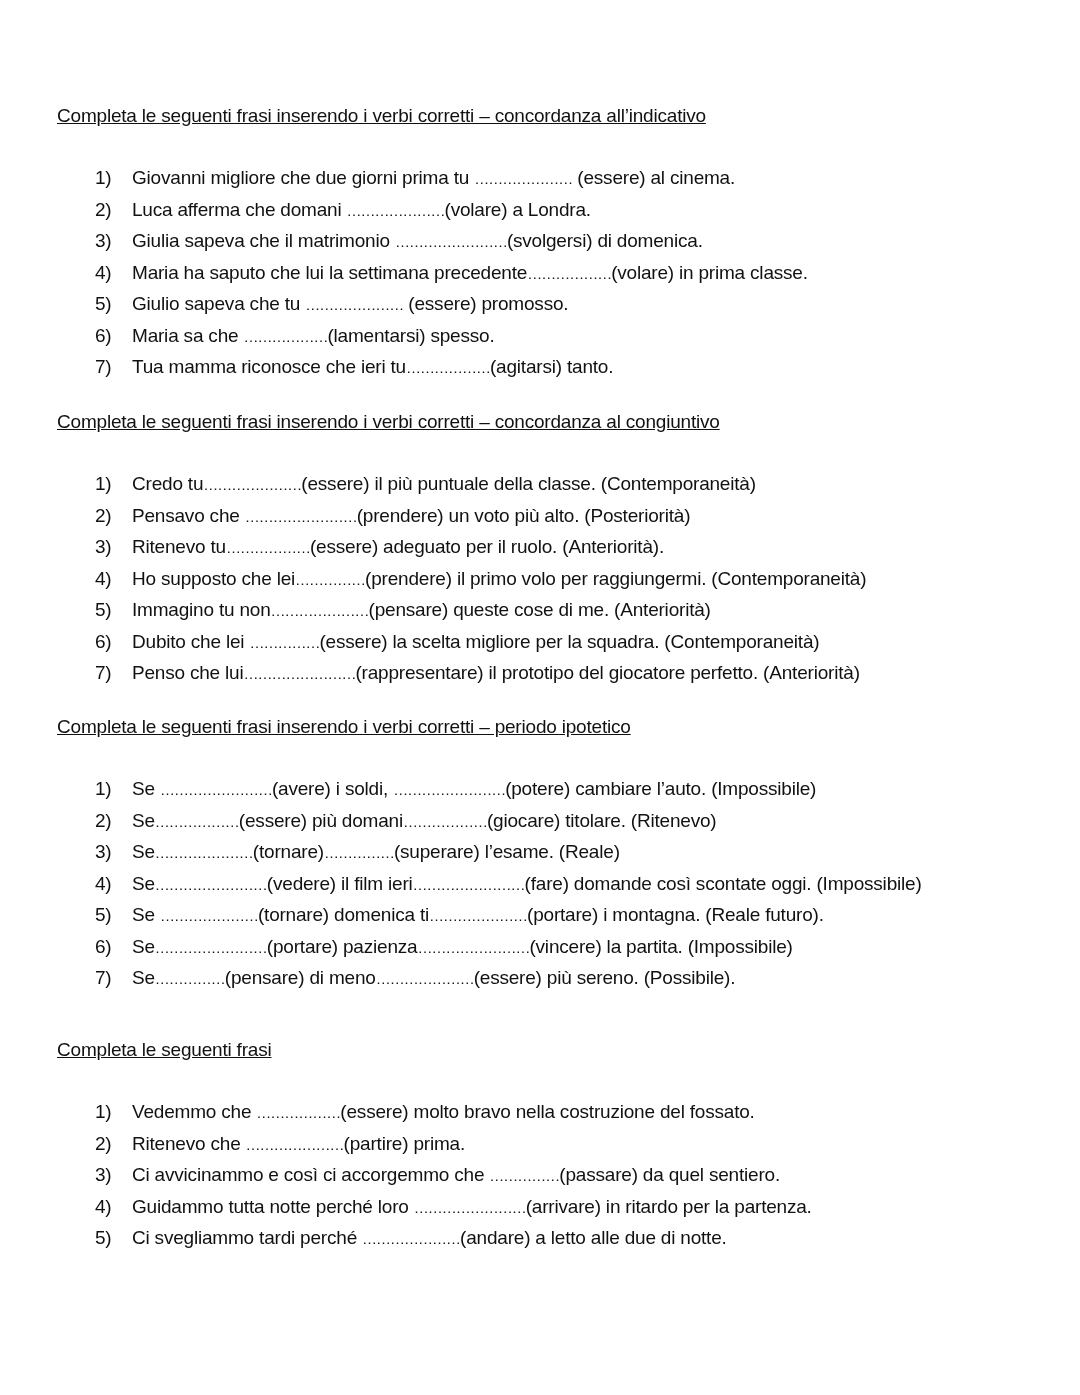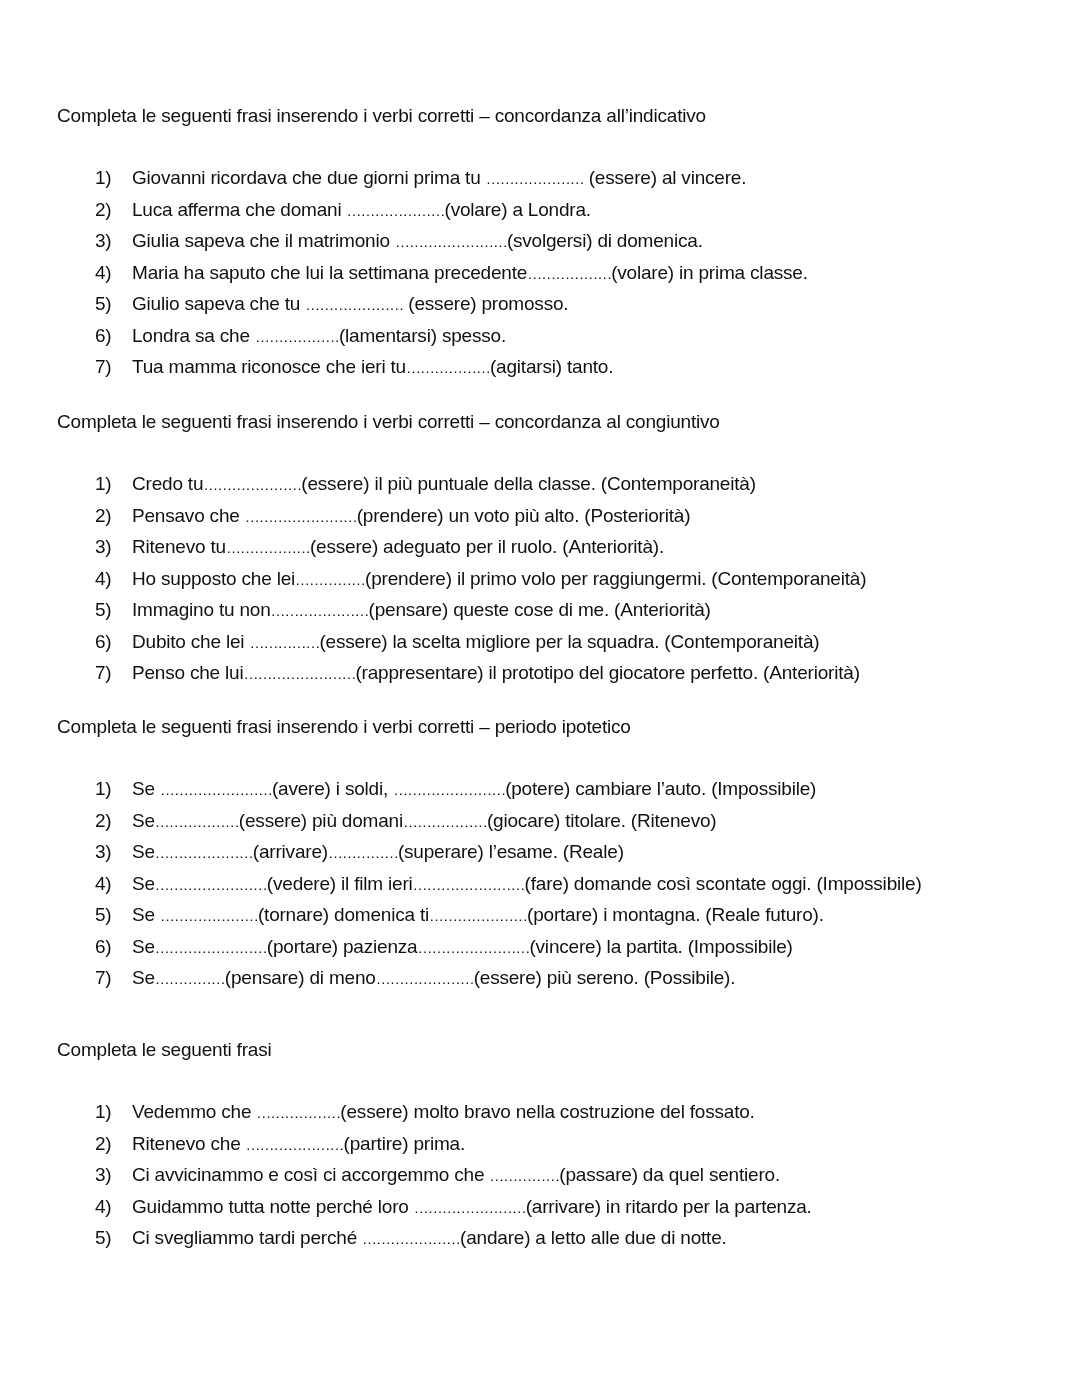--- a/index.html
+++ b/index.html
@@ -19,20 +19,21 @@
       position: absolute;
       left: 0;
       top: 0;
       width: 1080px;
       height: 1395px;
     }
     .section {
       position: absolute;
       left: 57px;
       width: 1010px;
+      text-decoration: underline;
     }
     .section-heading {
       font-size: 19px;
       line-height: 24px;
       margin: 0;
       font-weight: normal;
       letter-spacing: -0.2px;
       white-space: nowrap;
     }
     .exercise-list {
@@ -66,26 +67,26 @@
     }
   </style>
 </head>
 <body>
 
 <div class="page">
 
   <div class="section" style="top:104px;">
     <h2 class="section-heading">Completa le seguenti frasi inserendo i verbi corretti – concordanza all’indicativo</h2>
     <ol class="exercise-list" style="top:59px;">
-      <li class="exercise-item"><span class="item-number">1)</span><span>Giovanni ricordava che due giorni prima tu </span><span class="blank">…………………</span><span> (essere) al vincere.</span></li>
+      <li class="exercise-item"><span class="item-number">1)</span><span>Giovanni migliore che due giorni prima tu </span><span class="blank">…………………</span><span> (essere) al cinema.</span></li>
       <li class="exercise-item"><span class="item-number">2)</span><span>Luca afferma che domani </span><span class="blank">…………………</span><span>(volare) a Londra.</span></li>
       <li class="exercise-item"><span class="item-number">3)</span><span>Giulia sapeva che il matrimonio </span><span class="blank">……………………</span><span>(svolgersi) di domenica.</span></li>
       <li class="exercise-item"><span class="item-number">4)</span><span>Maria ha saputo che lui la settimana precedente</span><span class="blank">………………</span><span>(volare) in prima classe.</span></li>
       <li class="exercise-item"><span class="item-number">5)</span><span>Giulio sapeva che tu </span><span class="blank">…………………</span><span> (essere) promosso.</span></li>
-      <li class="exercise-item"><span class="item-number">6)</span><span>Londra sa che </span><span class="blank">………………</span><span>(lamentarsi) spesso.</span></li>
+      <li class="exercise-item"><span class="item-number">6)</span><span>Maria sa che </span><span class="blank">………………</span><span>(lamentarsi) spesso.</span></li>
       <li class="exercise-item"><span class="item-number">7)</span><span>Tua mamma riconosce che ieri tu</span><span class="blank">………………</span><span>(agitarsi) tanto.</span></li>
     </ol>
   </div>
 
   <div class="section" style="top:410px;">
     <h2 class="section-heading">Completa le seguenti frasi inserendo i verbi corretti – concordanza al congiuntivo</h2>
     <ol class="exercise-list" style="top:59px;">
       <li class="exercise-item"><span class="item-number">1)</span><span>Credo tu</span><span class="blank">…………………</span><span>(essere) il più puntuale della classe. (Contemporaneità)</span></li>
       <li class="exercise-item"><span class="item-number">2)</span><span>Pensavo che </span><span class="blank">……………………</span><span>(prendere) un voto più alto. (Posteriorità)</span></li>
       <li class="exercise-item"><span class="item-number">3)</span><span>Ritenevo tu</span><span class="blank">………………</span><span>(essere) adeguato per il ruolo. (Anteriorità).</span></li>
@@ -94,21 +95,21 @@
       <li class="exercise-item"><span class="item-number">6)</span><span>Dubito che lei </span><span class="blank">……………</span><span>(essere) la scelta migliore per la squadra. (Contemporaneità)</span></li>
       <li class="exercise-item"><span class="item-number">7)</span><span>Penso che lui</span><span class="blank">……………………</span><span>(rappresentare) il prototipo del giocatore perfetto. (Anteriorità)</span></li>
     </ol>
   </div>
 
   <div class="section" style="top:715px;">
     <h2 class="section-heading">Completa le seguenti frasi inserendo i verbi corretti – periodo ipotetico</h2>
     <ol class="exercise-list" style="top:59px;">
       <li class="exercise-item"><span class="item-number">1)</span><span>Se </span><span class="blank">……………………</span><span>(avere) i soldi, </span><span class="blank">……………………</span><span>(potere) cambiare l’auto. (Impossibile)</span></li>
       <li class="exercise-item"><span class="item-number">2)</span><span>Se</span><span class="blank">………………</span><span>(essere) più domani</span><span class="blank">………………</span><span>(giocare) titolare. (Ritenevo)</span></li>
-      <li class="exercise-item"><span class="item-number">3)</span><span>Se</span><span class="blank">…………………</span><span>(arrivare)</span><span class="blank">……………</span><span>(superare) l’esame. (Reale)</span></li>
+      <li class="exercise-item"><span class="item-number">3)</span><span>Se</span><span class="blank">…………………</span><span>(tornare)</span><span class="blank">……………</span><span>(superare) l’esame. (Reale)</span></li>
       <li class="exercise-item wrap"><span class="item-number">4)</span><span>Se</span><span class="blank">……………………</span><span>(vedere) il film ieri</span><span class="blank">……………………</span><span>(fare) domande così scontate oggi. (Impossibile)</span></li>
       <li class="exercise-item"><span class="item-number">5)</span><span>Se </span><span class="blank">…………………</span><span>(tornare) domenica ti</span><span class="blank">…………………</span><span>(portare) i montagna. (Reale futuro).</span></li>
       <li class="exercise-item"><span class="item-number">6)</span><span>Se</span><span class="blank">……………………</span><span>(portare) pazienza</span><span class="blank">……………………</span><span>(vincere) la partita. (Impossibile)</span></li>
       <li class="exercise-item"><span class="item-number">7)</span><span>Se</span><span class="blank">……………</span><span>(pensare) di meno</span><span class="blank">…………………</span><span>(essere) più sereno. (Possibile).</span></li>
     </ol>
   </div>
 
   <div class="section" style="top:1038px;">
     <h2 class="section-heading">Completa le seguenti frasi</h2>
     <ol class="exercise-list" style="top:59px;">

